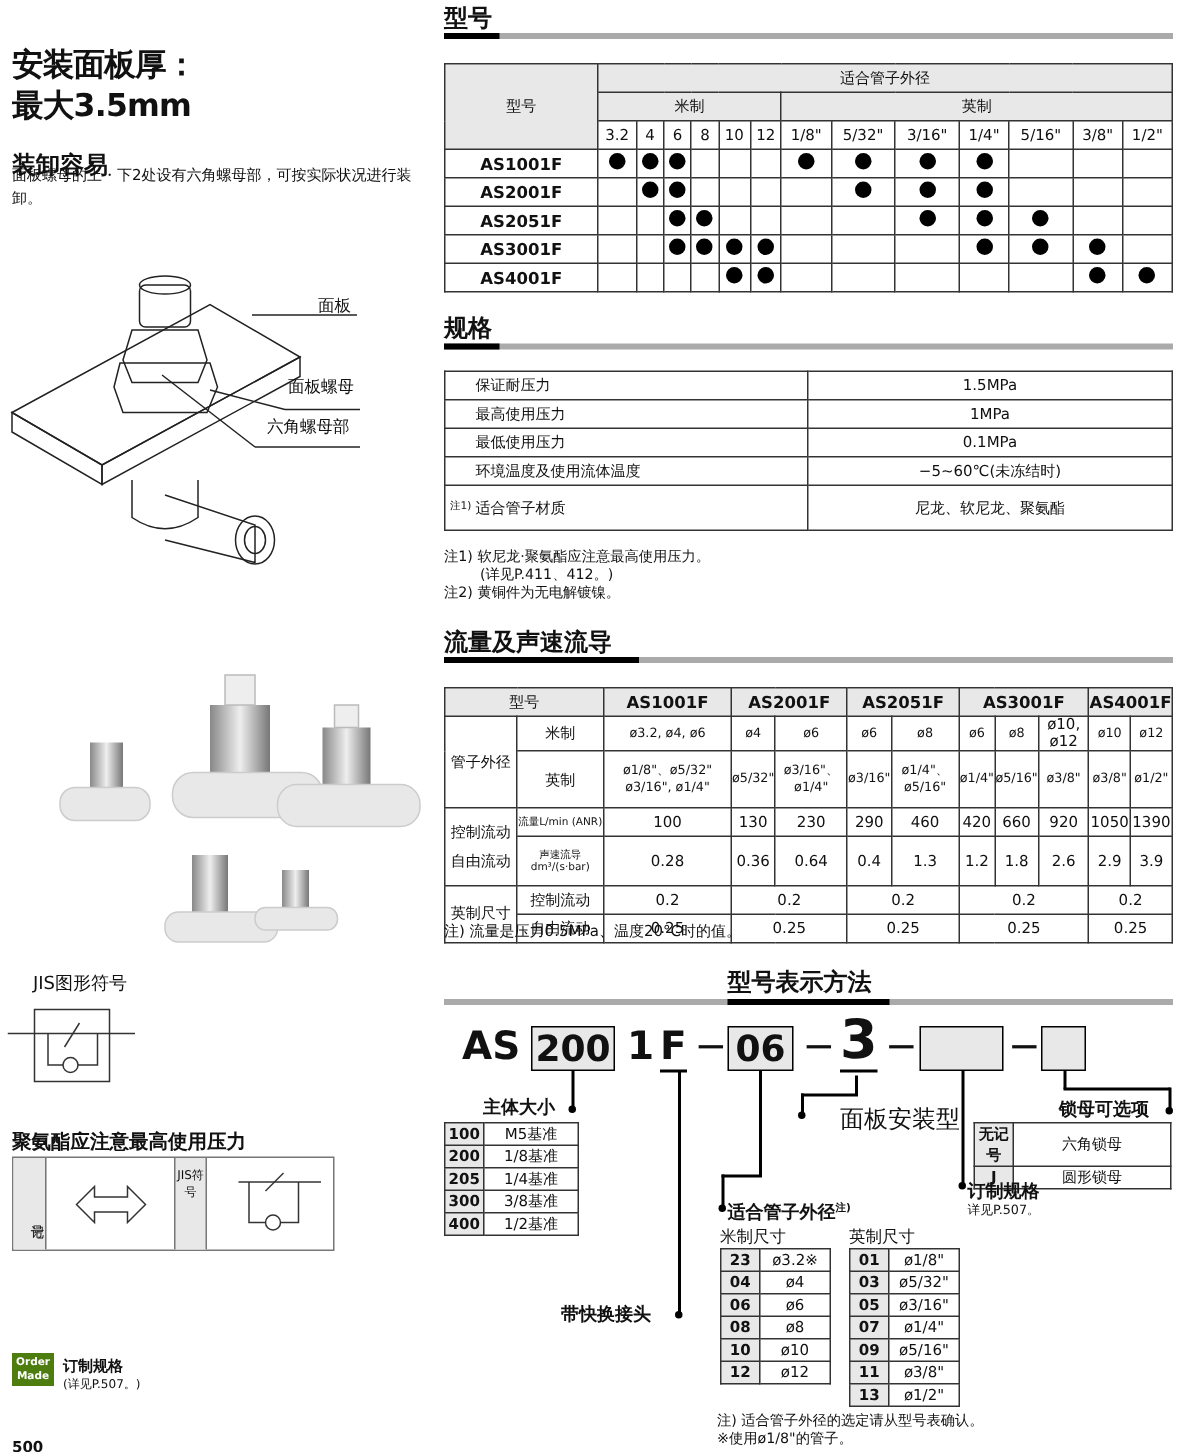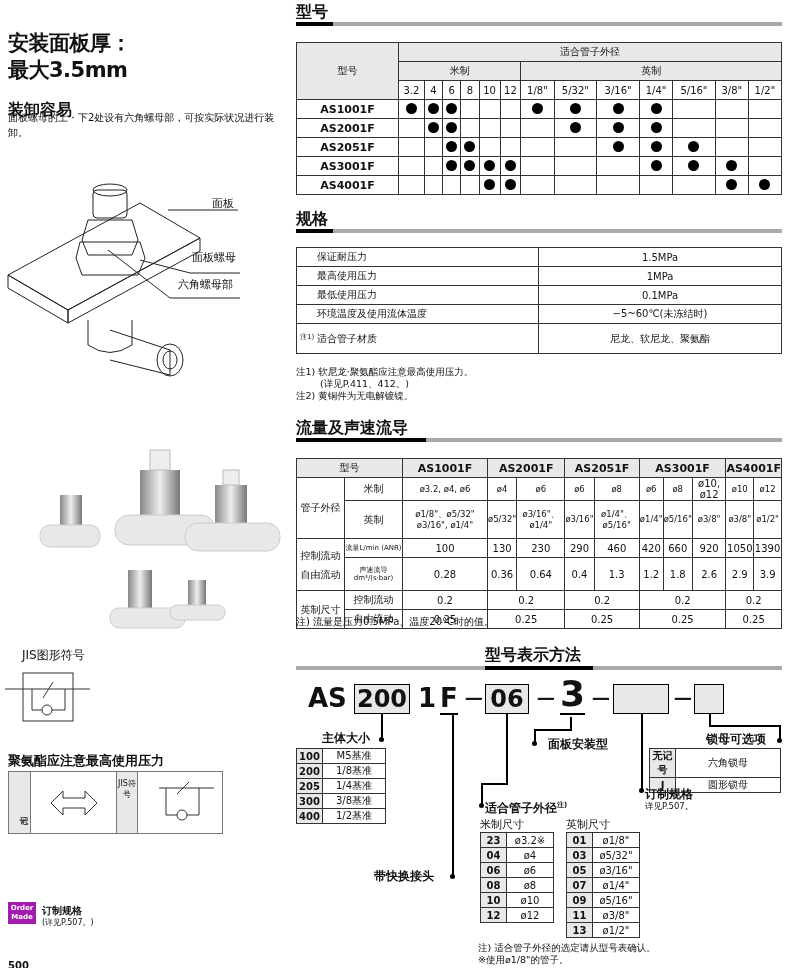--- a/index.html
+++ b/index.html
@@ -105,21 +105,21 @@
   <svg class="abs" style="left:140px;top:8px" width="70" height="48">
     <g fill="none" stroke="#333">
         <line x1="10" y1="8" x2="65" y2="8"></line>
         <path d="M17,8 L17,35 L50,35 L50,8"></path>
         <line x1="28" y1="14" x2="40" y2="2"></line>
         <circle cx="33" cy="35" r="5" fill="#fff"></circle>
       </g>
   </svg>
 </div>
 
-<div class="abs" style="left:8px;top:902px;width:28px;height:22px;background:#a21caf;color:#fff;font-size:7px;font-weight:bold;line-height:9px;text-align:center;padding-top:2px">Order Made</div>
+<div class="abs" style="left:8px;top:902px;width:28px;height:22px;background:#4d7c0f;color:#fff;font-size:7px;font-weight:bold;line-height:9px;text-align:center;padding-top:2px">Order Made</div>
 <div class="abs" style="left:42px;top:904px;font-size:10px;font-weight:bold">订制规格</div>
 <div class="abs" style="left:42px;top:917px;font-size:8px">(详见P.507。)</div>
 <div class="abs" style="left:8px;top:960px;font-size:10px;font-weight:bold">500</div>
 
 <div class="sec-title" style="left:296px;top:2px">型号</div>
 <div class="rule" style="left:296px;top:22px;width:486px">
     <div class="blk" style="width:37px"></div>
   </div>
 
 <table class="abs" style="left:296px;top:42px;width:486px">
@@ -414,21 +414,21 @@
         <td style="width:26px">300</td>
         <td>3/8基准</td>
       </tr>
       <tr>
         <td style="width:26px">400</td>
         <td>1/2基准</td>
       </tr>
     </tbody>
 </table>
 
-<div class="abs" style="left:548px;top:736px;font-size:12px;font-weight:bold">面板安装型</div>
+<div class="abs" style="left:560px;top:736px;font-size:16px;font-weight:normal">面板安装型</div>
 
 <div class="abs" style="left:706px;top:731px;font-size:12px;font-weight:bold">锁母可选项</div>
 <table class="abs small-tbl code" style="left:649px;top:748px;width:132px">
   <tbody id="lock-rows">
       <tr>
         <td style="width:26px">无记号</td>
         <td>六角锁母</td>
       </tr>
       <tr>
         <td style="width:26px">J</td>

